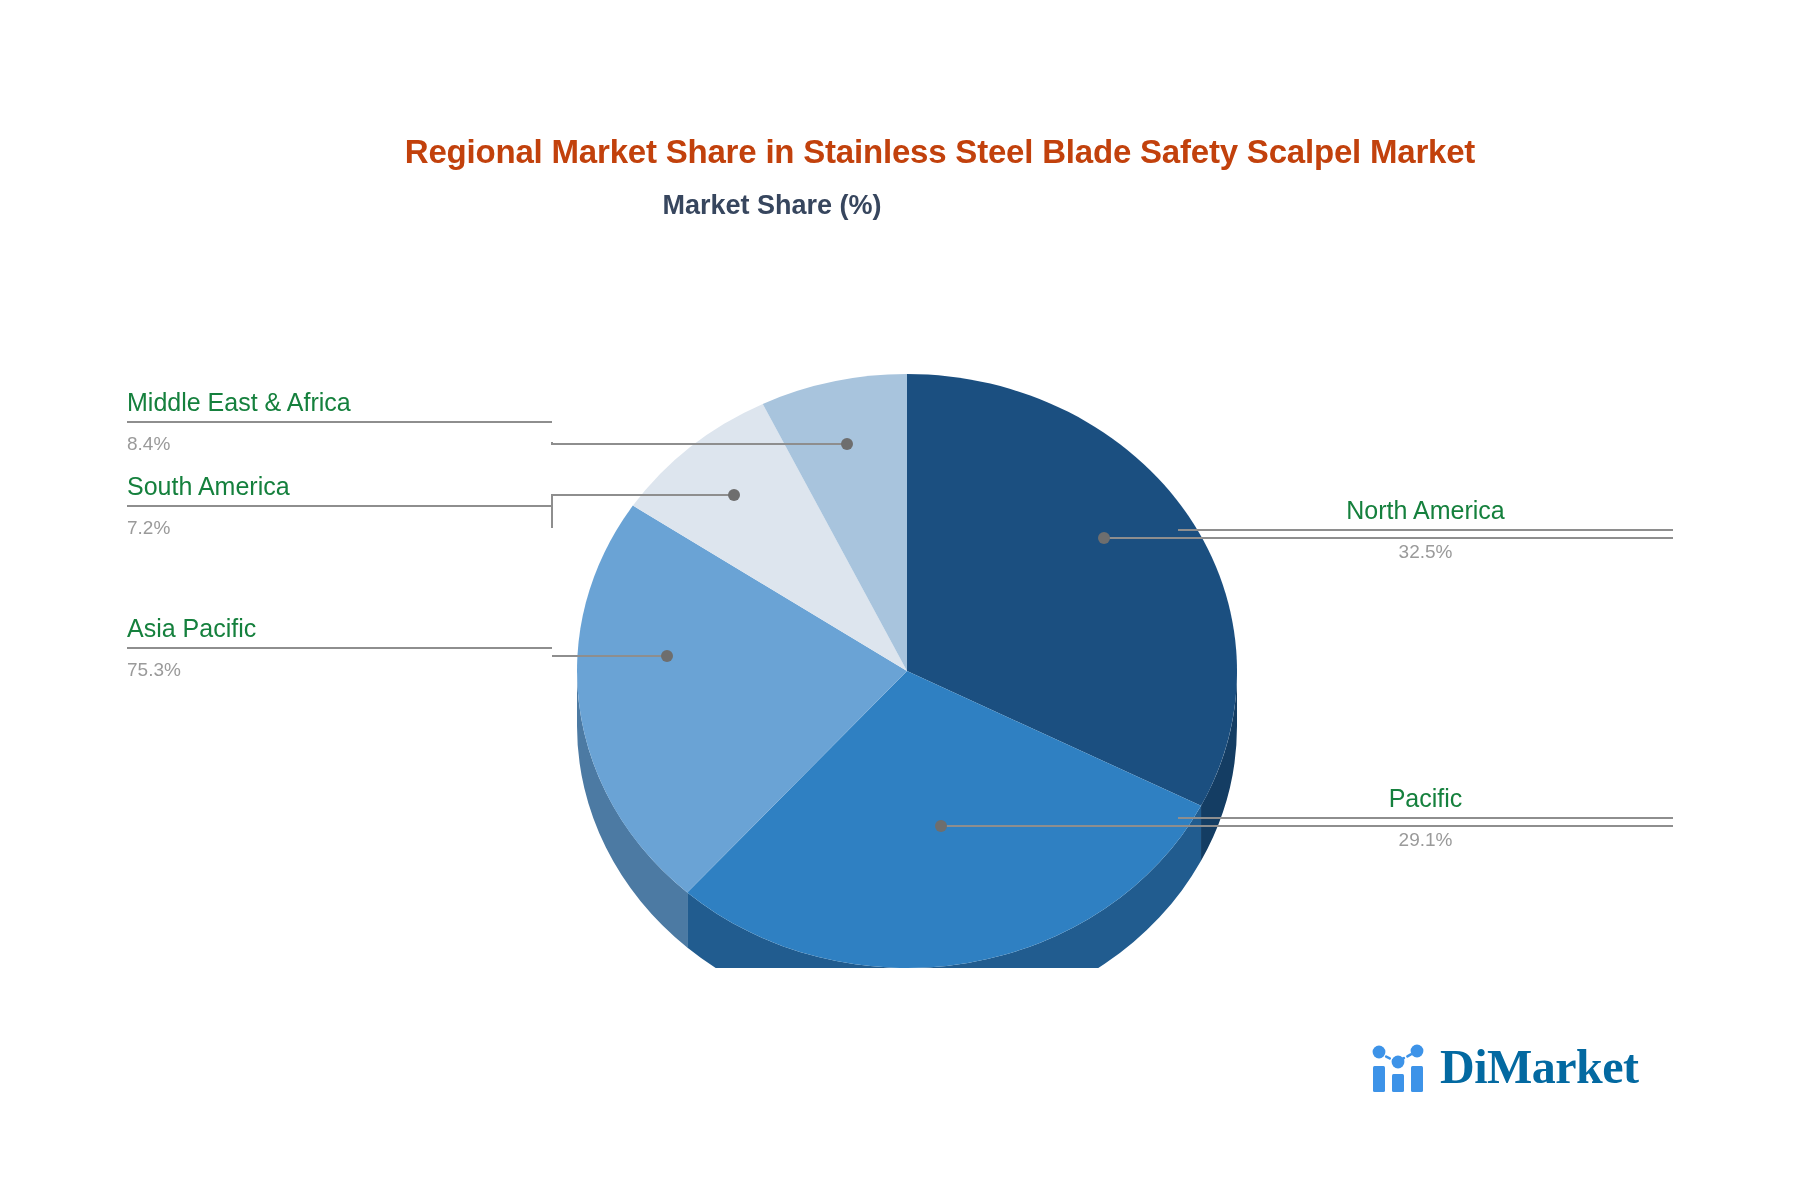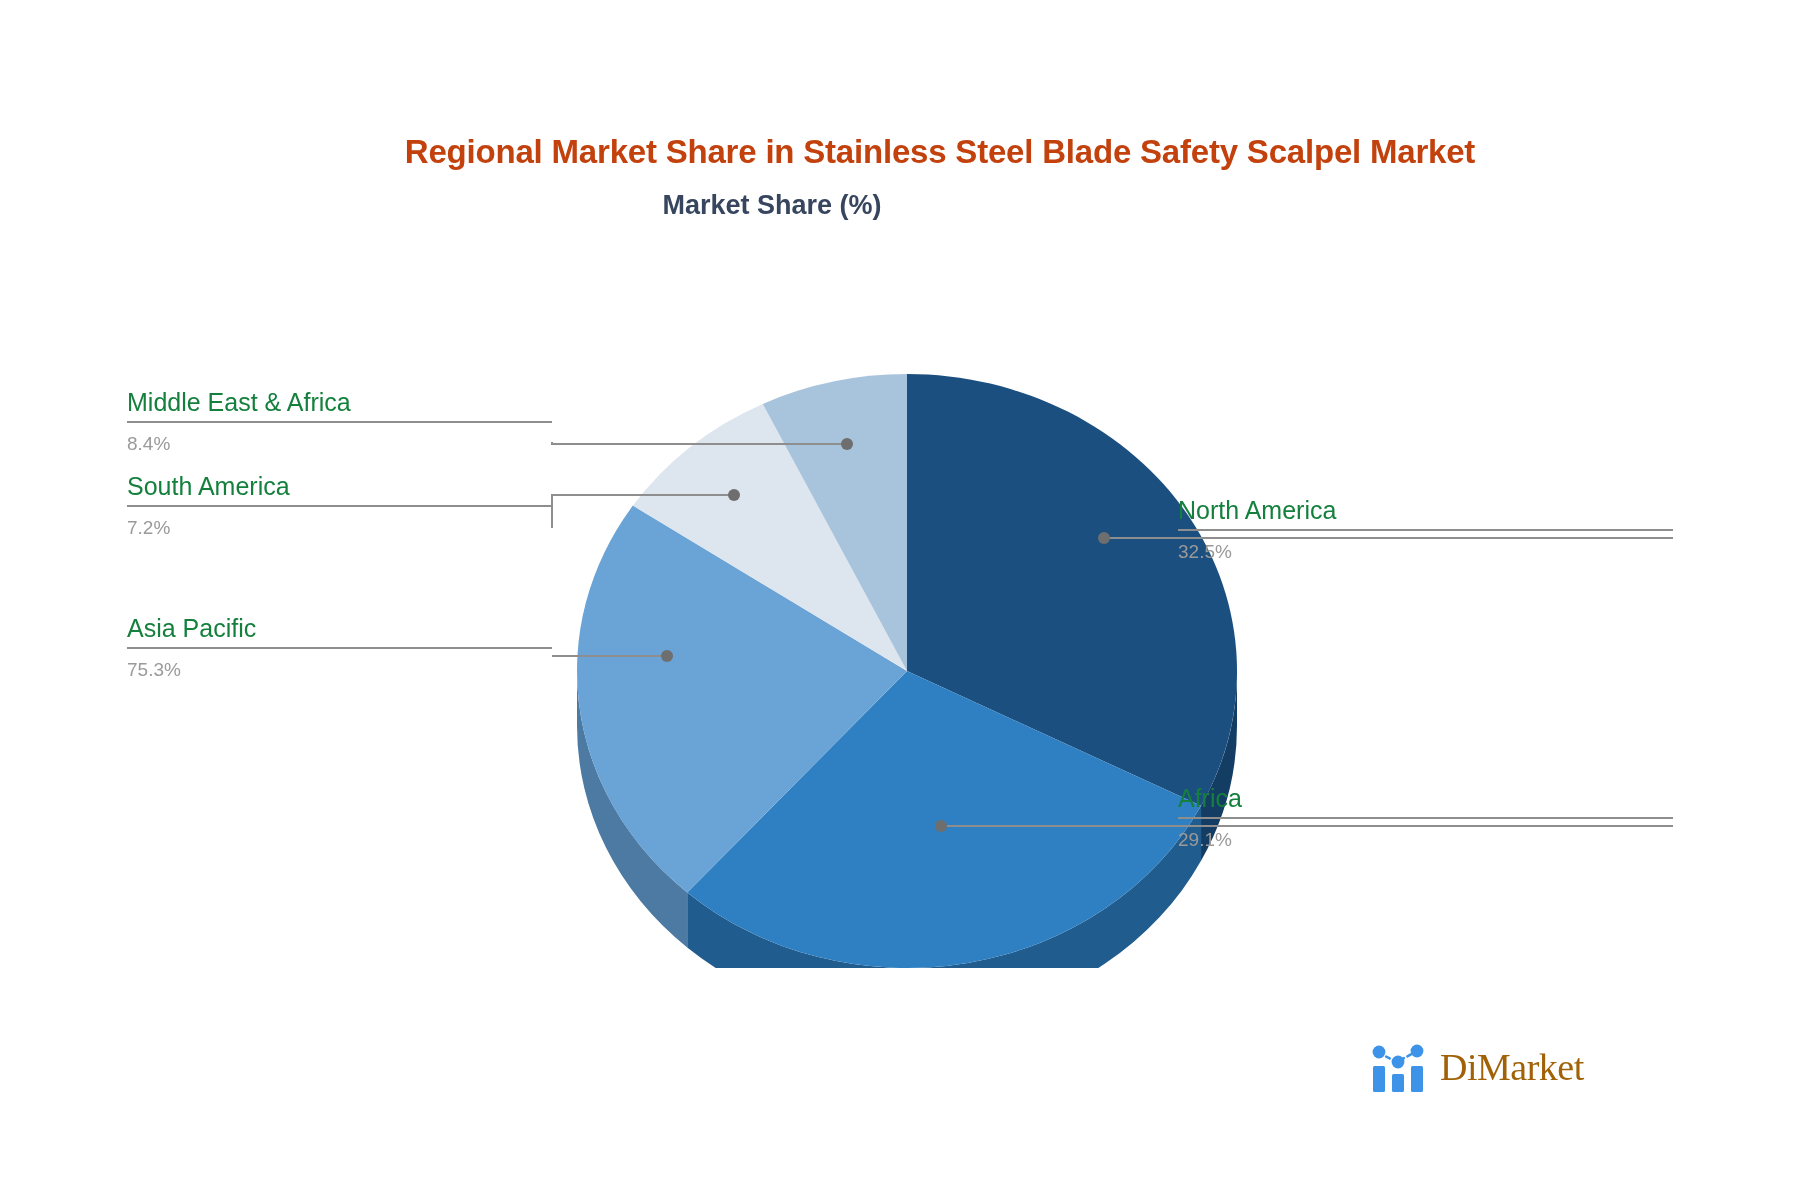--- a/index.html
+++ b/index.html
@@ -73,21 +73,21 @@
     padding-top: 6px;
   }
   .callout .rule {
     height: 0;
     border-top: 2px solid #8e8e8e;
     margin-top: 4px;
   }
   .callout.left .cname,
   .callout.left .cval { text-align: left; }
   .callout.right .cname,
-  .callout.right .cval { text-align: left; }
+  .callout.right .cval { text-align: center; }
 
   
   #callout-mea      { left: 127px;  top: 387px;  width: 425px; }
   #callout-sa       { left: 127px;  top: 471px;  width: 425px; }
   #callout-ap       { left: 127px;  top: 613px;  width: 425px; }
   #callout-na       { left: 1178px; top: 495px;  width: 495px; }
   #callout-eu       { left: 1178px; top: 783px;  width: 495px; }
 
   
   #leaders {
@@ -102,23 +102,23 @@
     position: absolute;
     left: 1370px;
     top: 1040px;
     display: flex;
     align-items: center;
     gap: 14px;
   }
   #logo .mark { display: block; }
   #logo .wordmark {
     font-family: "Liberation Serif", serif;
-    font-size: 38px;
-    font-weight: normal;
-    color: #a16207;
+    font-size: 48px;
+    font-weight: bold;
+    color: #0369a1;
     letter-spacing: -0.5px;
     line-height: 1;
   }
 </style>
 </head>
 <body>
 
 <div id="stage">
 
   <div class="title">Regional Market Share in Stainless Steel Blade Safety Scalpel Market</div>
@@ -194,21 +194,21 @@
     <div class="cval">75.3%</div>
   </div>
 
   <div class="callout right" id="callout-na">
     <div class="cname">North America</div>
     <div class="rule"></div>
     <div class="cval">32.5%</div>
   </div>
 
   <div class="callout right" id="callout-eu">
-    <div class="cname">Africa</div>
+    <div class="cname">Pacific</div>
     <div class="rule"></div>
     <div class="cval">29.1%</div>
   </div>
 
   <div id="logo">
     <svg class="mark" width="56" height="54" viewBox="0 0 56 54" xmlns="http://www.w3.org/2000/svg">
       <path d="M 9 13 L 27 22 L 47 11" fill="none" stroke="#3d93e8" stroke-width="2.6" stroke-dasharray="4 4" stroke-linecap="round"></path>
       <circle cx="9" cy="12" r="6.4" fill="#3d93e8"></circle>
       <circle cx="28" cy="22" r="6.4" fill="#3d93e8"></circle>
       <circle cx="47" cy="11" r="6.4" fill="#3d93e8"></circle>

